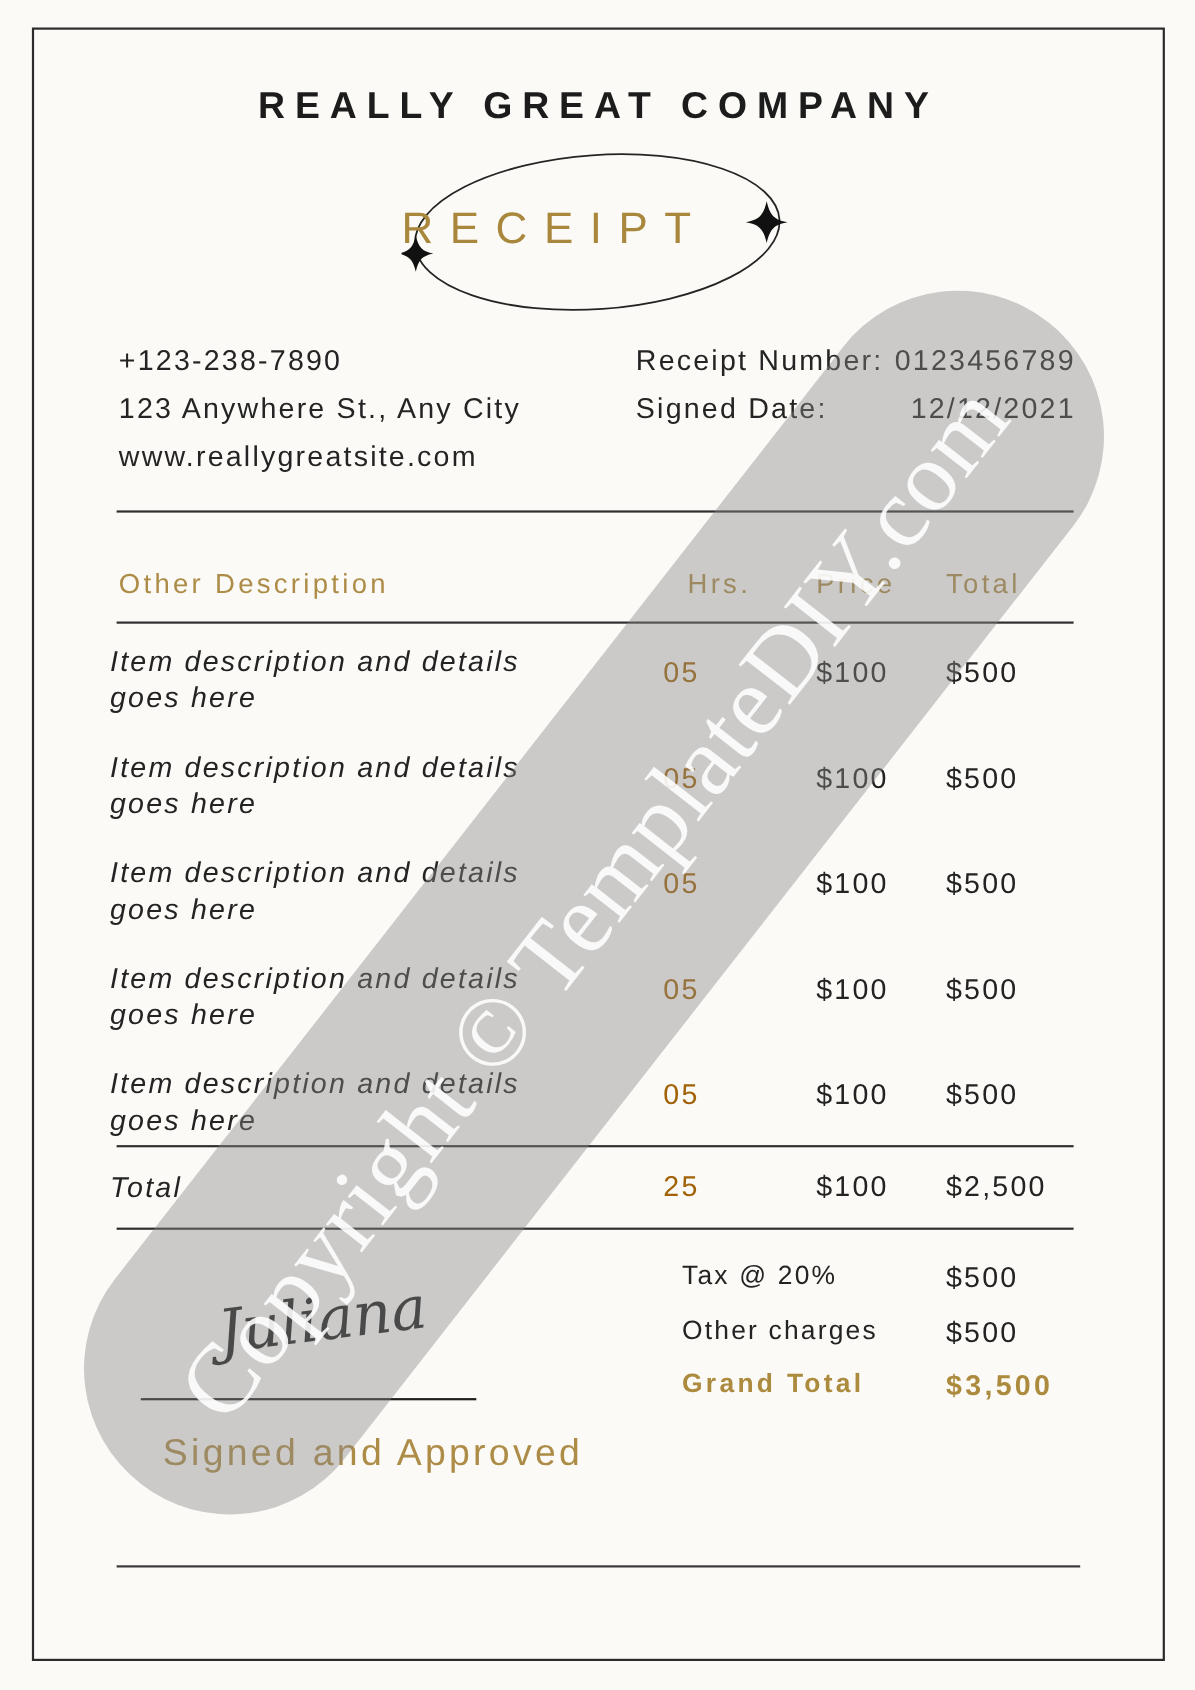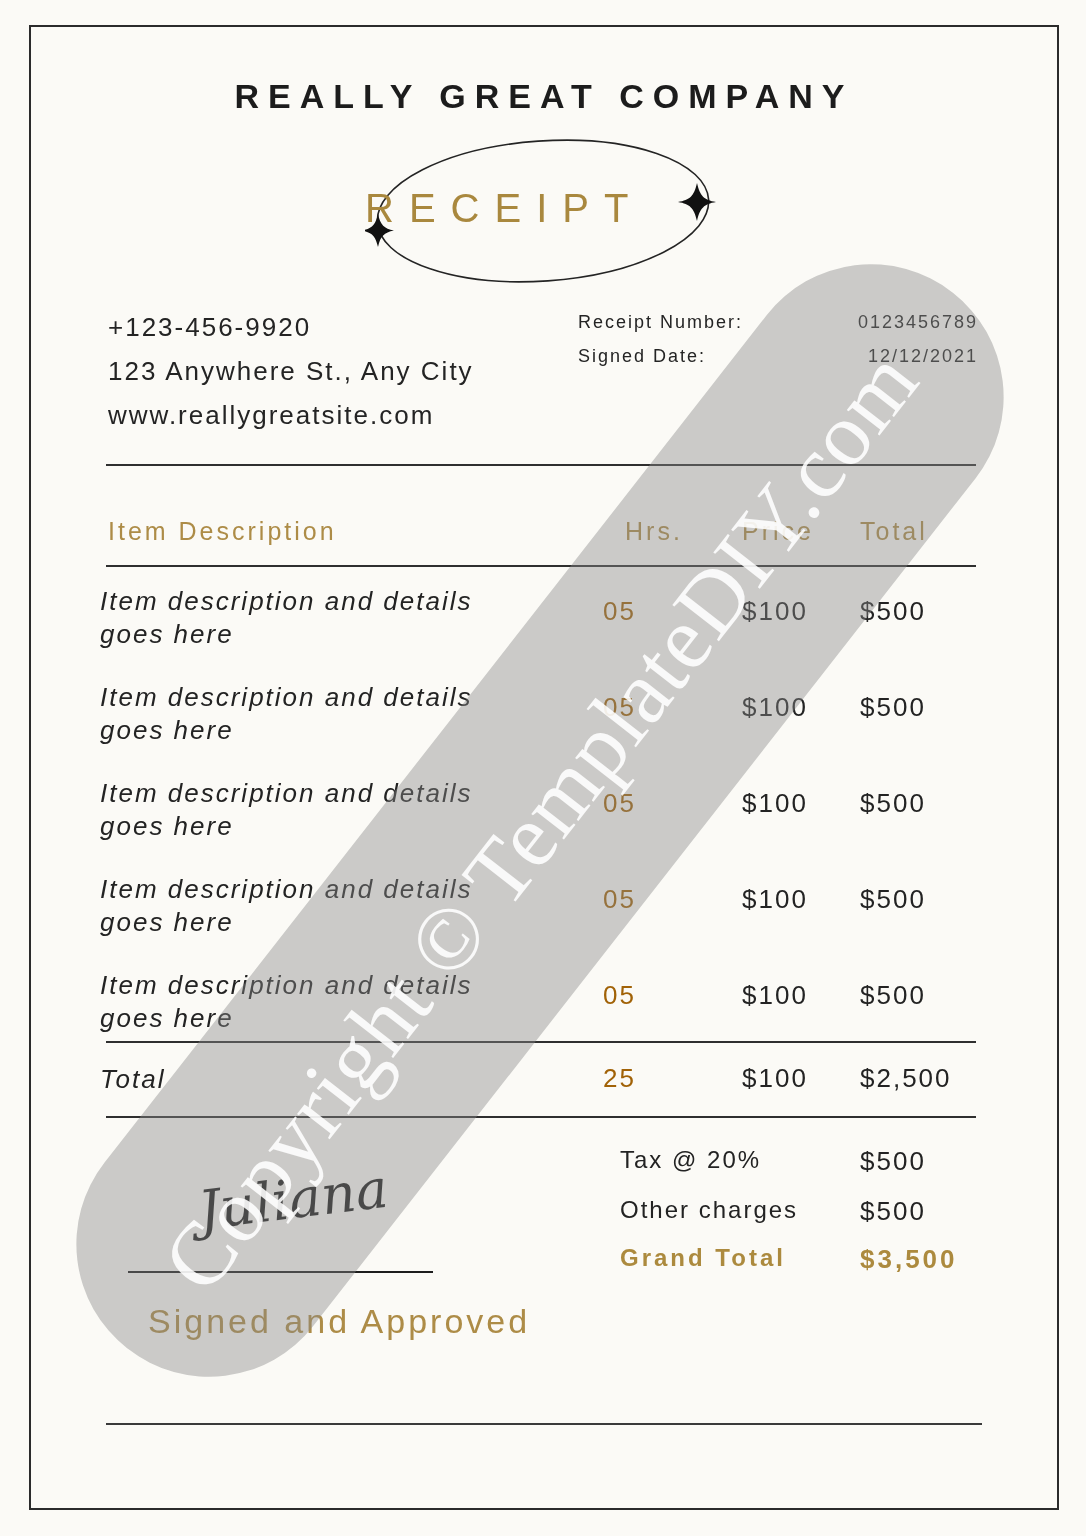--- a/index.html
+++ b/index.html
@@ -22,21 +22,21 @@
     font-size:34px;font-weight:600;letter-spacing:9px;color:#1c1c1c;
   }
   .badge{position:absolute;left:365px;top:128px;width:360px;height:170px;}
   .badge svg{position:absolute;left:0;top:0;}
   .badge-label{
     position:absolute;left:0;top:58px;width:360px;
     font-size:40px;font-weight:500;letter-spacing:15px;color:#a9883e;
   }
   .contact{position:absolute;left:108px;top:312px;font-size:26px;letter-spacing:2px;color:#242424;}
   .contact div{margin-bottom:13px;}
-  .meta{position:absolute;left:578px;top:312px;width:400px;font-size:18px;letter-spacing:2px;color:#242424;}
+  .meta{position:absolute;left:578px;top:312px;width:400px;font-size:26px;letter-spacing:2px;color:#242424;}
   .meta-row{display:flex;justify-content:space-between;margin-bottom:13px;}
   .hr{position:absolute;left:106px;width:870px;height:0;border-top:2px solid #2f2f2f;}
   .hr1{top:464px;}
   .hr2{top:565px;}
   .hr3{top:1041px;}
   .hr4{top:1116px;}
   .footer-line{position:absolute;left:106px;top:1423px;width:876px;border-top:2px solid #3a3a3a;}
   .thead span{position:absolute;font-size:25px;letter-spacing:3px;color:#ad8c47;}
   .th-desc{left:108px;top:517px;}
   .th-hrs{left:625px;top:517px;}
@@ -92,40 +92,40 @@
   <div class="badge">
     <svg width="360" height="170" viewBox="0 0 360 170">
       <ellipse cx="178" cy="83" rx="166" ry="70" fill="none" stroke="#242424" stroke-width="1.6" transform="rotate(-4 178 83)"></ellipse>
       <path fill="#111" d="M332 55 C335 68 339 72 351 74 C339 76 335 80 332 93 C329 80 325 76 313 74 C325 72 329 68 332 55 Z"></path>
       <path fill="#111" d="M13 86 C15.5 97 19 100.5 29 102.5 C19 104.5 15.5 108 13 119 C10.5 108 7 104.5 -3 102.5 C7 100.5 10.5 97 13 86 Z"></path>
     </svg>
     <span class="badge-label">RECEIPT</span>
   </div>
 
   <div class="contact">
-    <div>+123-456-9920</div>
+    <div>+123-238-7890</div>
     <div>123 Anywhere St., Any City</div>
     <div>www.reallygreatsite.com</div>
   </div>
 
   <div class="meta">
     <div class="meta-row">
       <span>Receipt Number:</span>
       <span>0123456789</span>
     </div>
     <div class="meta-row">
       <span>Signed Date:</span>
       <span>12/12/2021</span>
     </div>
   </div>
 
   <div class="hr hr1"></div>
 
   <div class="thead">
-    <span class="th-desc">Item Description</span>
+    <span class="th-desc">Other Description</span>
     <span class="th-hrs">Hrs.</span>
     <span class="th-price">Price</span>
     <span class="th-total">Total</span>
   </div>
 
   <div class="hr hr2"></div>
 
   <div class="row r0">
     <span class="desc">Item description and details goes here</span>
     <span class="v-hrs">05</span>

